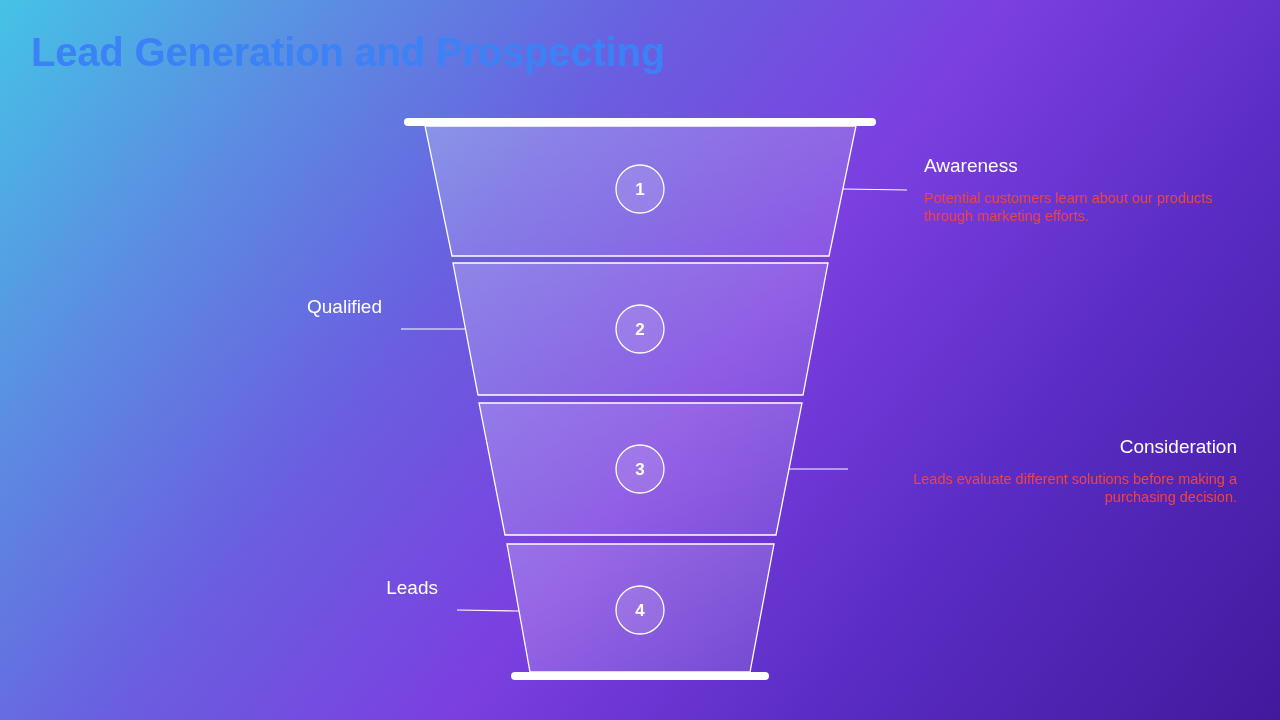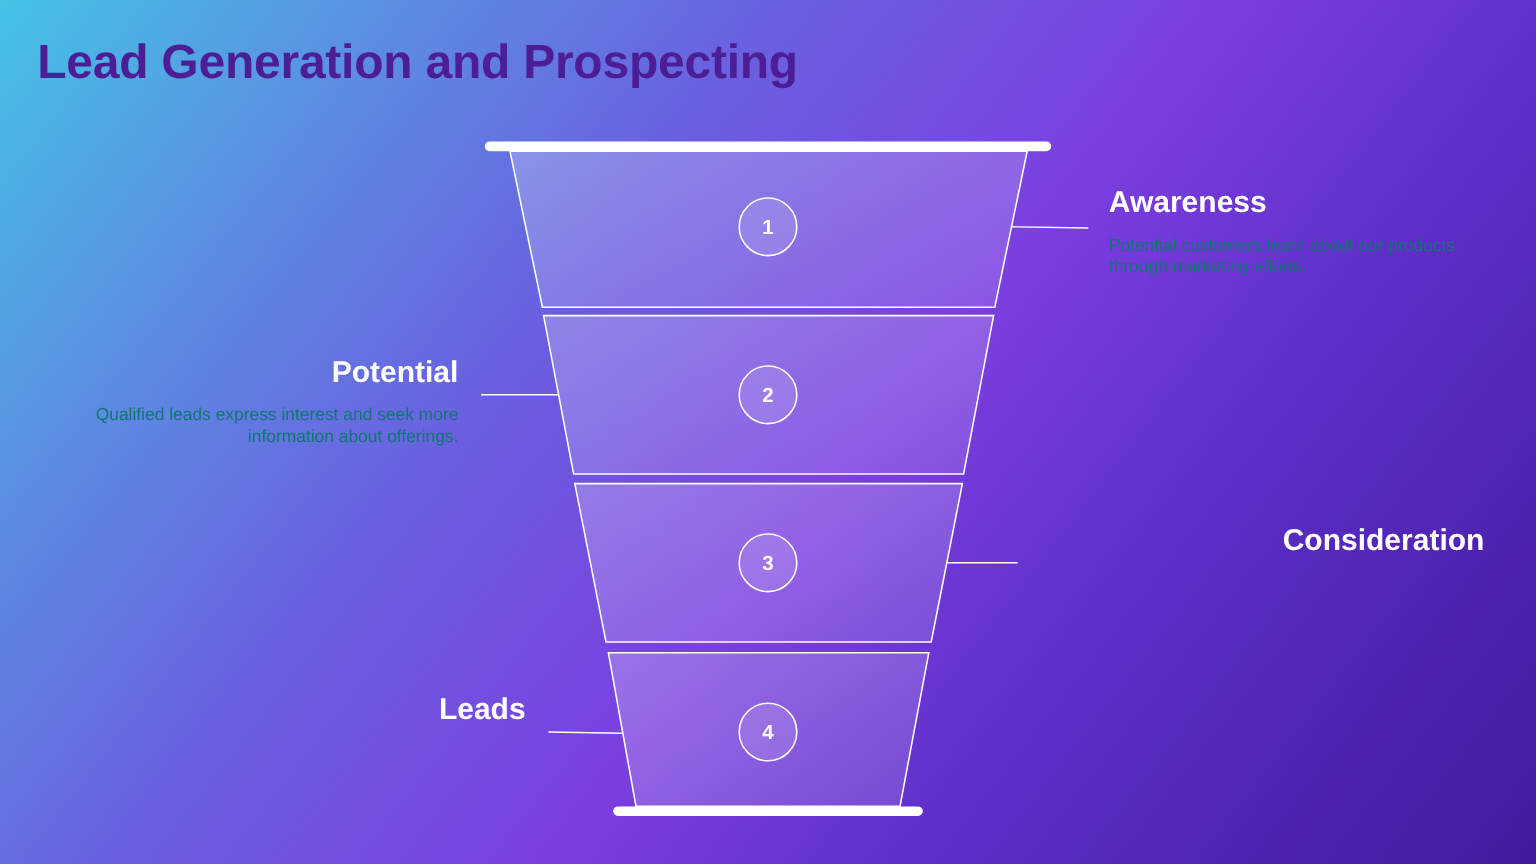--- a/index.html
+++ b/index.html
@@ -3,27 +3,27 @@
   <meta charset="utf-8">
   <style>
     html, body { margin: 0; padding: 0; }
     body {
       width: 1280px; height: 720px; overflow: hidden; position: relative;
       font-family: "Liberation Sans", sans-serif;
       background: linear-gradient(128deg, #45c3e6 0%, #5b8ee2 18%, #6a5fe0 36%, #7b3fe0 55%, #5a2cc4 75%, #42199c 100%);
     }
     .title {
       position: absolute; left: 31px; top: 30px;
-      font-size: 40px; font-weight: bold; color: #4c1d95; letter-spacing: -0.2px;
+      font-size: 40px; font-weight: bold; color: #3b82f6; letter-spacing: -0.2px;
       white-space: nowrap;
     }
     svg.funnel { position: absolute; left: 0; top: 0; }
     .stage-text { position: absolute; color: #fff; }
-    .stage-title { font-size: 25px; font-weight: bold; margin-bottom: 12px; }
-    .stage-desc { font-size: 14.5px; line-height: 18px; color: #0f766e; }
+    .stage-title { font-size: 19px; font-weight: normal; margin-bottom: 12px; }
+    .stage-desc { font-size: 14.5px; line-height: 18px; color: #ef4444; }
     .right { text-align: left; }
     .left { text-align: right; }
     .num {
       font-family: "Liberation Sans", sans-serif; font-size: 17px; font-weight: bold; fill: #fff;
     }
   </style>
 </head>
 <body>
 
 <div class="title">Lead Generation and Prospecting</div>
@@ -68,23 +68,23 @@
 
   <rect x="511" y="672" width="258" height="8" rx="4" fill="#ffffff"></rect>
 </svg>
 
 <div class="stage-text right" style="left:924px; top:155px; width:330px;">
   <div class="stage-title">Awareness</div>
   <div class="stage-desc">Potential customers learn about our products through marketing efforts.</div>
 </div>
 
 <div class="stage-text left" style="left:40px; top:296px; width:342px;">
-  <div class="stage-title">Potential</div>
-  <div class="stage-desc">Qualified leads express interest and seek more information about offerings.</div>
+  <div class="stage-title">Qualified</div>
 </div>
 
 <div class="stage-text right" style="left:867px; top:436px; width:370px;text-align:right;">
   <div class="stage-title">Consideration</div>
+  <div class="stage-desc">Leads evaluate different solutions before making a purchasing decision.</div>
 </div>
 
 <div class="stage-text left" style="left:50px; top:577px; width:388px;">
   <div class="stage-title">Leads</div>
 </div>
 
 </body></html>

